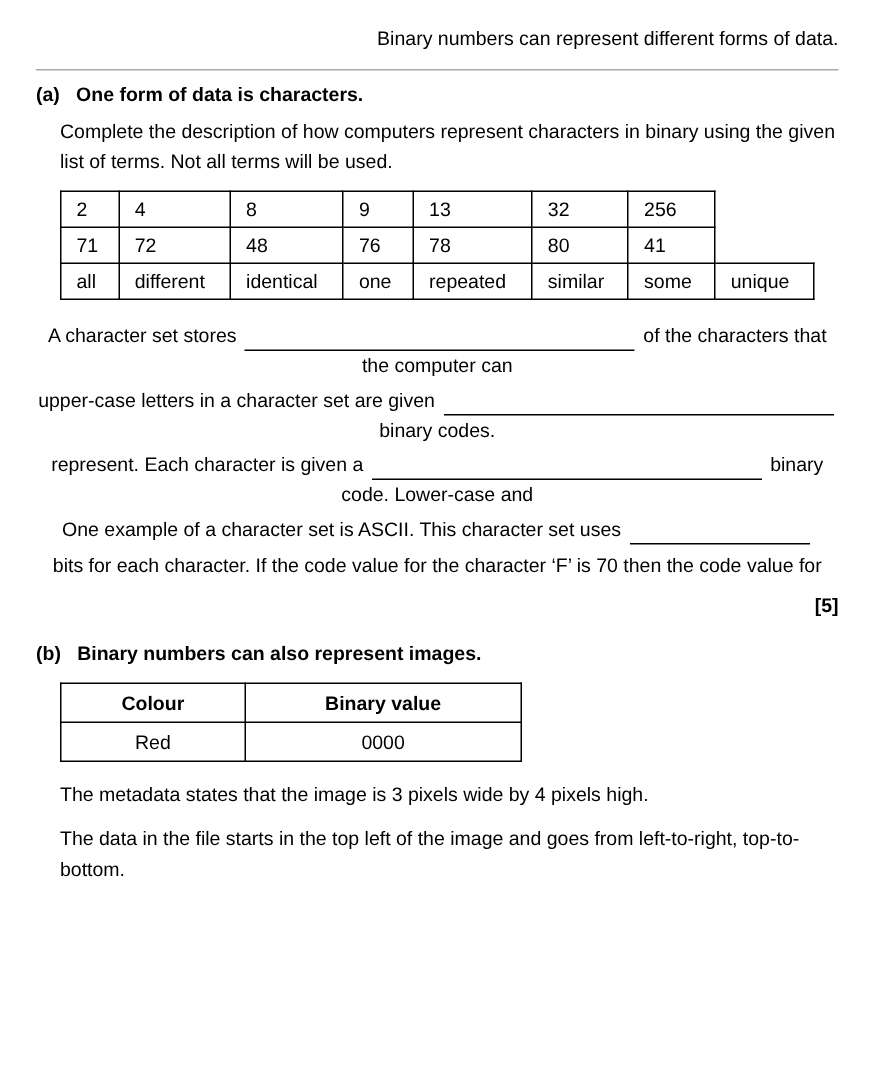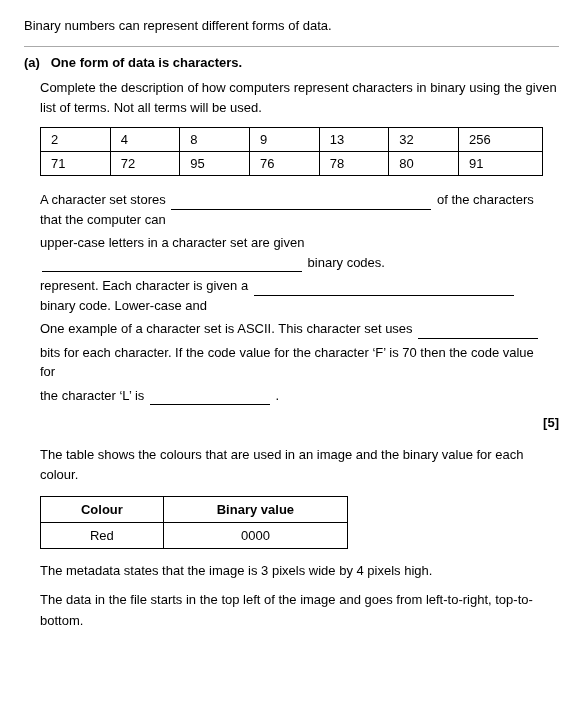--- a/index.html
+++ b/index.html
@@ -14,20 +14,21 @@
       background: #fff;
       width: 583px;
       padding: 16px 24px;
     }
     p {
       margin-bottom: 8px;
       line-height: 1.5;
     }
     .intro-text {
       margin-bottom: 10px;
+      text-align: right;
     }
     .section-label {
       font-weight: bold;
       margin-bottom: 6px;
     }
     .sub-text {
       margin-bottom: 10px;
       margin-left: 16px;
     }
     .terms-table {
@@ -35,22 +36,23 @@
       margin: 10px 16px 14px 16px;
       width: calc(100% - 32px);
     }
     .terms-table td {
       border: 1px solid #000;
       padding: 4px 10px;
       text-align: left;
       font-size: 13px;
     }
     .fill-section {
-      margin: 8px 16px;
+      margin: 8px 0;
       line-height: 2.0;
+      text-align: center;
     }
     .dots {
       display: inline-block;
       border-bottom: 1px solid #000;
       min-width: 200px;
       vertical-align: bottom;
       margin: 0 2px;
     }
     .dots-sm {
       min-width: 120px;
@@ -119,55 +121,66 @@
           <td>4</td>
           <td>8</td>
           <td>9</td>
           <td>13</td>
           <td>32</td>
           <td>256</td>
         </tr>
         <tr>
           <td>71</td>
           <td>72</td>
-          <td>95</td>
+          <td>48</td>
           <td>76</td>
           <td>78</td>
           <td>80</td>
-          <td>91</td>
+          <td>41</td>
+        </tr>
+        <tr>
+          <td>all</td>
+          <td>different</td>
+          <td>identical</td>
+          <td>one</td>
+          <td>repeated</td>
+          <td>similar</td>
+          <td>some</td>
+          <td>unique</td>
         </tr>
       </tbody>
   </table>
 
   <div class="fill-section">
     <p class="block">
       A character set stores <span class="dots dots-lg"></span> of the characters that the computer can
     </p>
     <p class="block">
       upper-case letters in a character set are given <span class="dots dots-lg"></span> binary codes.
     </p>
     <p class="block">
       represent. Each character is given a <span class="dots dots-lg"></span> binary code. Lower-case and
     </p>
     <p class="block">
       One example of a character set is ASCII. This character set uses <span class="dots dots-sm"></span>
     </p>
     <p class="block">
       bits for each character. If the code value for the character ‘F’ is 70 then the code value for
     </p>
-    <p class="block">
-      the character ‘L’ is <span class="dots dots-sm"></span> .
-    </p>
   </div>
 
   <p class="marks">[5]</p>
 </div>
 
 <div class="section-b">
-  <p class="body-text">The table shows the colours that are used in an image and the binary value for each colour.</p>
+  <p class="section-label">
+    <span>(b)</span>
+    &nbsp;
+    <span>Binary numbers can also represent images.</span>
+  </p>
 
   <div class="colour-table-wrap">
     <table class="colour-table">
       <thead>
         <tr>
           <th>Colour</th>
           <th>Binary value</th>
         </tr>
       </thead>
       <tbody id="colour-tbody">

